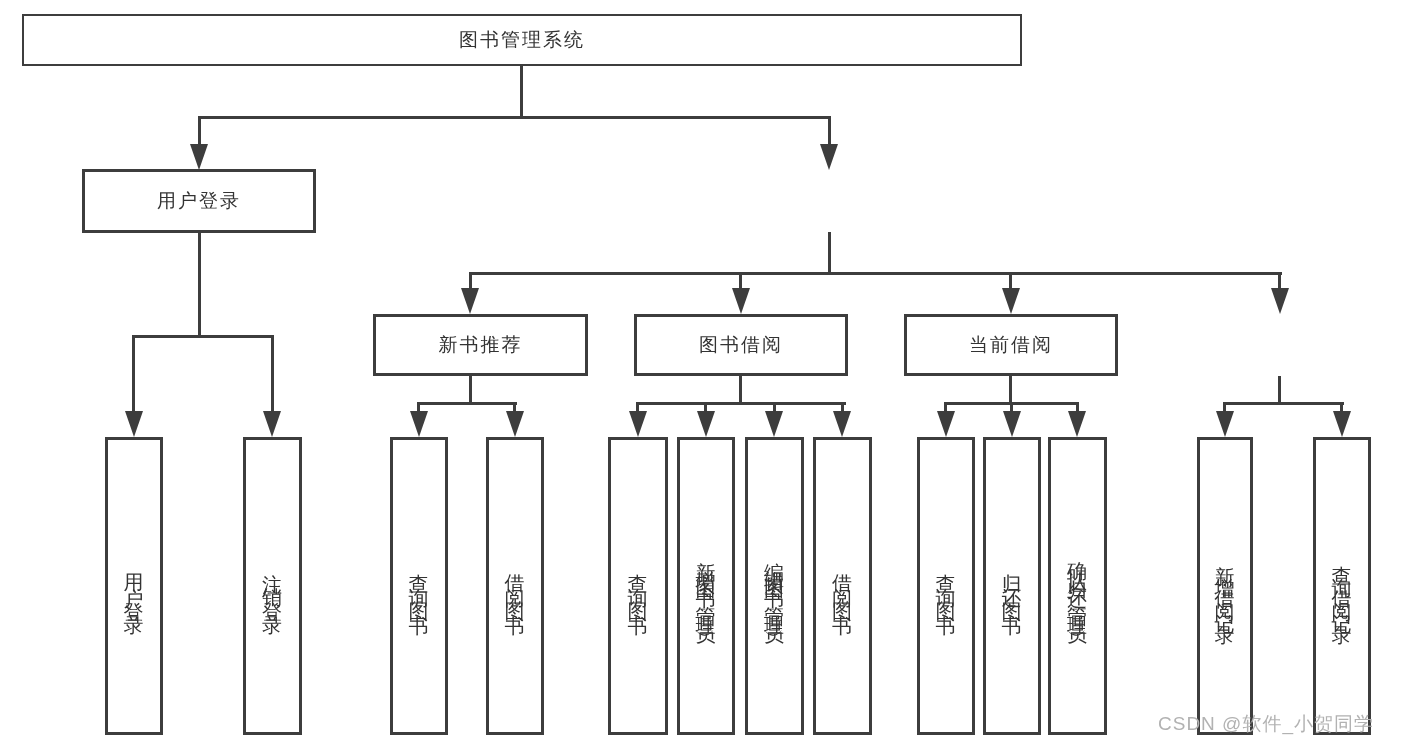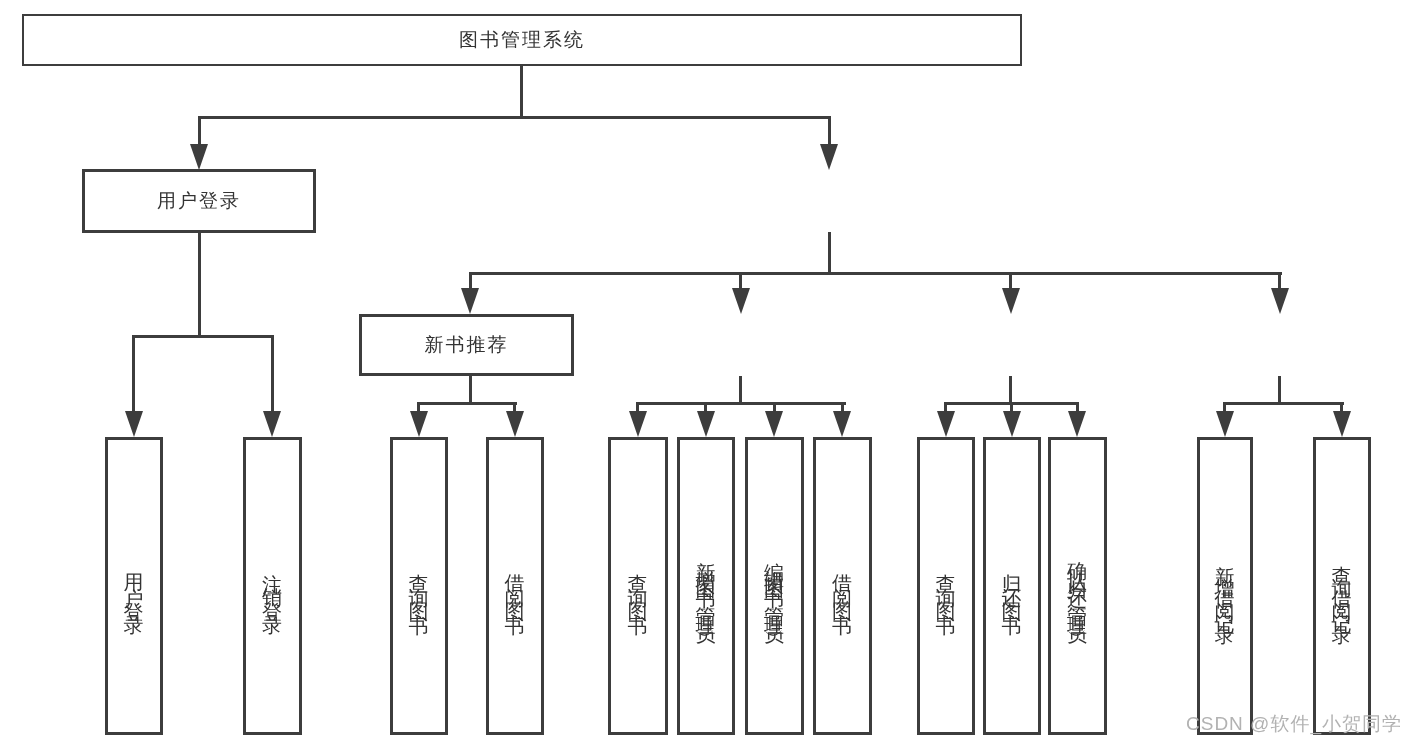--- a/index.html
+++ b/index.html
@@ -84,22 +84,28 @@
   <div class="line h" style="left:469px;top:272px;width:813px"></div>
   <div class="line v" style="left:469px;top:272px;height:18px"></div>
   <div class="arrow" style="left:461px;top:288px"></div>
   <div class="line v" style="left:739px;top:272px;height:18px"></div>
   <div class="arrow" style="left:732px;top:288px"></div>
   <div class="line v" style="left:1009px;top:272px;height:18px"></div>
   <div class="arrow" style="left:1002px;top:288px"></div>
   <div class="line v" style="left:1278px;top:272px;height:18px"></div>
   <div class="arrow" style="left:1271px;top:288px"></div>
 
-  <div class="box" style="left:359px;top:314px;width:215px;height:62px">
+  <div class="box" style="left:373px;top:314px;width:215px;height:62px">
     <span class="hlabel">新书推荐</span>
+  </div>
+  <div class="box" style="left:634px;top:314px;width:214px;height:62px">
+    <span class="hlabel">图书借阅</span>
+  </div>
+  <div class="box" style="left:904px;top:314px;width:214px;height:62px">
+    <span class="hlabel">当前借阅</span>
   </div>
 
   <div class="line v" style="left:469px;top:376px;height:28px"></div>
   <div class="line h" style="left:417px;top:402px;width:100px"></div>
   <div class="line v" style="left:417px;top:402px;height:11px"></div>
   <div class="arrow" style="left:410px;top:411px"></div>
   <div class="line v" style="left:513px;top:402px;height:11px"></div>
   <div class="arrow" style="left:506px;top:411px"></div>
 
   <div class="line v" style="left:739px;top:376px;height:28px"></div>
@@ -166,15 +172,15 @@
     <span class="ls9">确认归还（管理员）</span>
   </div>
 
   <div class="box leaf" style="left:1197px;top:437px;width:56px;height:298px">
     <span class="ls12">新增借阅记录</span>
   </div>
   <div class="box leaf" style="left:1313px;top:437px;width:58px;height:298px">
     <span class="ls12">查询借阅记录</span>
   </div>
 
-  <div class="watermark" style="left:1186px;top:711px">CSDN @软件_小贺同学</div>
+  <div class="watermark" style="left:1158px;top:711px">CSDN @软件_小贺同学</div>
 
 </div>
 
 </body></html>

